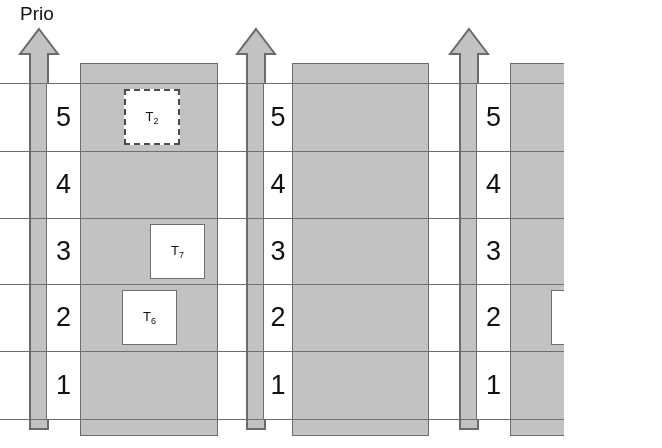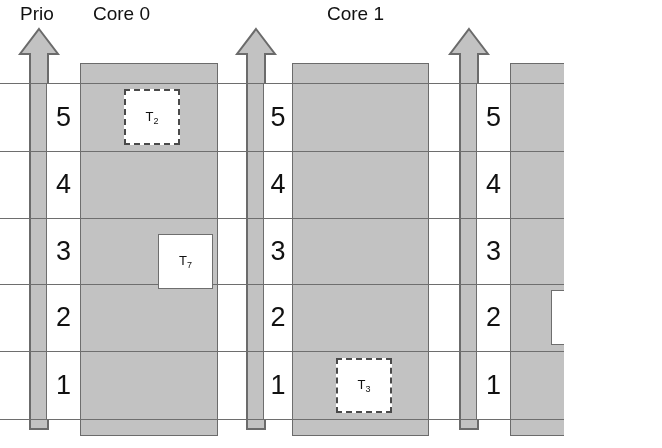--- a/index.html
+++ b/index.html
@@ -91,23 +91,21 @@
     left: 0px;
   }
 </style>
 </head>
 <body>
 
 <div id="diagram">
 
   <div class="hdr-label" style="left:20px;  top:3px;">Prio</div>
 
-  <div class="hdr-label" style="left:93px;  top:3px;">Core 0</div>
 
-  <div class="hdr-label" style="left:327px; top:3px;">Core 1</div>
 
 
   <div class="prio-arrow" style="left:17px; top:27px;">
     <svg width="44" height="404" viewBox="0 0 44 404">
       <polygon points="22,2 41,27 31,27 31,402 13,402 13,27 3,27" fill="#c2c2c2" stroke="#6b6b6b" stroke-width="2" stroke-linejoin="miter"></polygon>
     </svg>
   </div>
 
   <div class="prio-arrow" style="left:234px; top:27px;">
     <svg width="44" height="404" viewBox="0 0 44 404">
@@ -152,28 +150,28 @@
   <div class="prio-num" style="left:476px; top:169px; width:35px;">4</div>
   <div class="prio-num" style="left:476px; top:236px; width:35px;">3</div>
   <div class="prio-num" style="left:476px; top:302px; width:35px;">2</div>
   <div class="prio-num" style="left:476px; top:370px; width:35px;">1</div>
 
   <div class="task dashed" style="left:124px; top:89px; width:56px; height:56px;">
     <span class="tname">T<sub>2</sub></span>
   </div>
 
 
-  <div class="task solid" style="left:150px; top:234px; width:55px; height:55px;margin-left:8px;">
+  <div class="task solid" style="left:150px; top:224px; width:55px; height:55px;">
     <span class="tname">T<sub>7</sub></span>
   </div>
 
+  <div class="task solid" style="left:122px; top:290px; width:55px; height:55px;">
+    <span class="tname">T<sub>6</sub></span>
+  </div>
 
-  <div class="task dashed" style="left:336px; top:358px; width:56px; height:55px;">
-    <span class="tname">T<sub>3</sub></span>
-  </div>
 
 
 
   <div class="task solid" style="left:551px; top:290px; width:55px; height:55px;padding-left:22px;">
     <span class="tname">T<sub>4</sub></span>
   </div>
 
 </div>
 
 </body></html>

